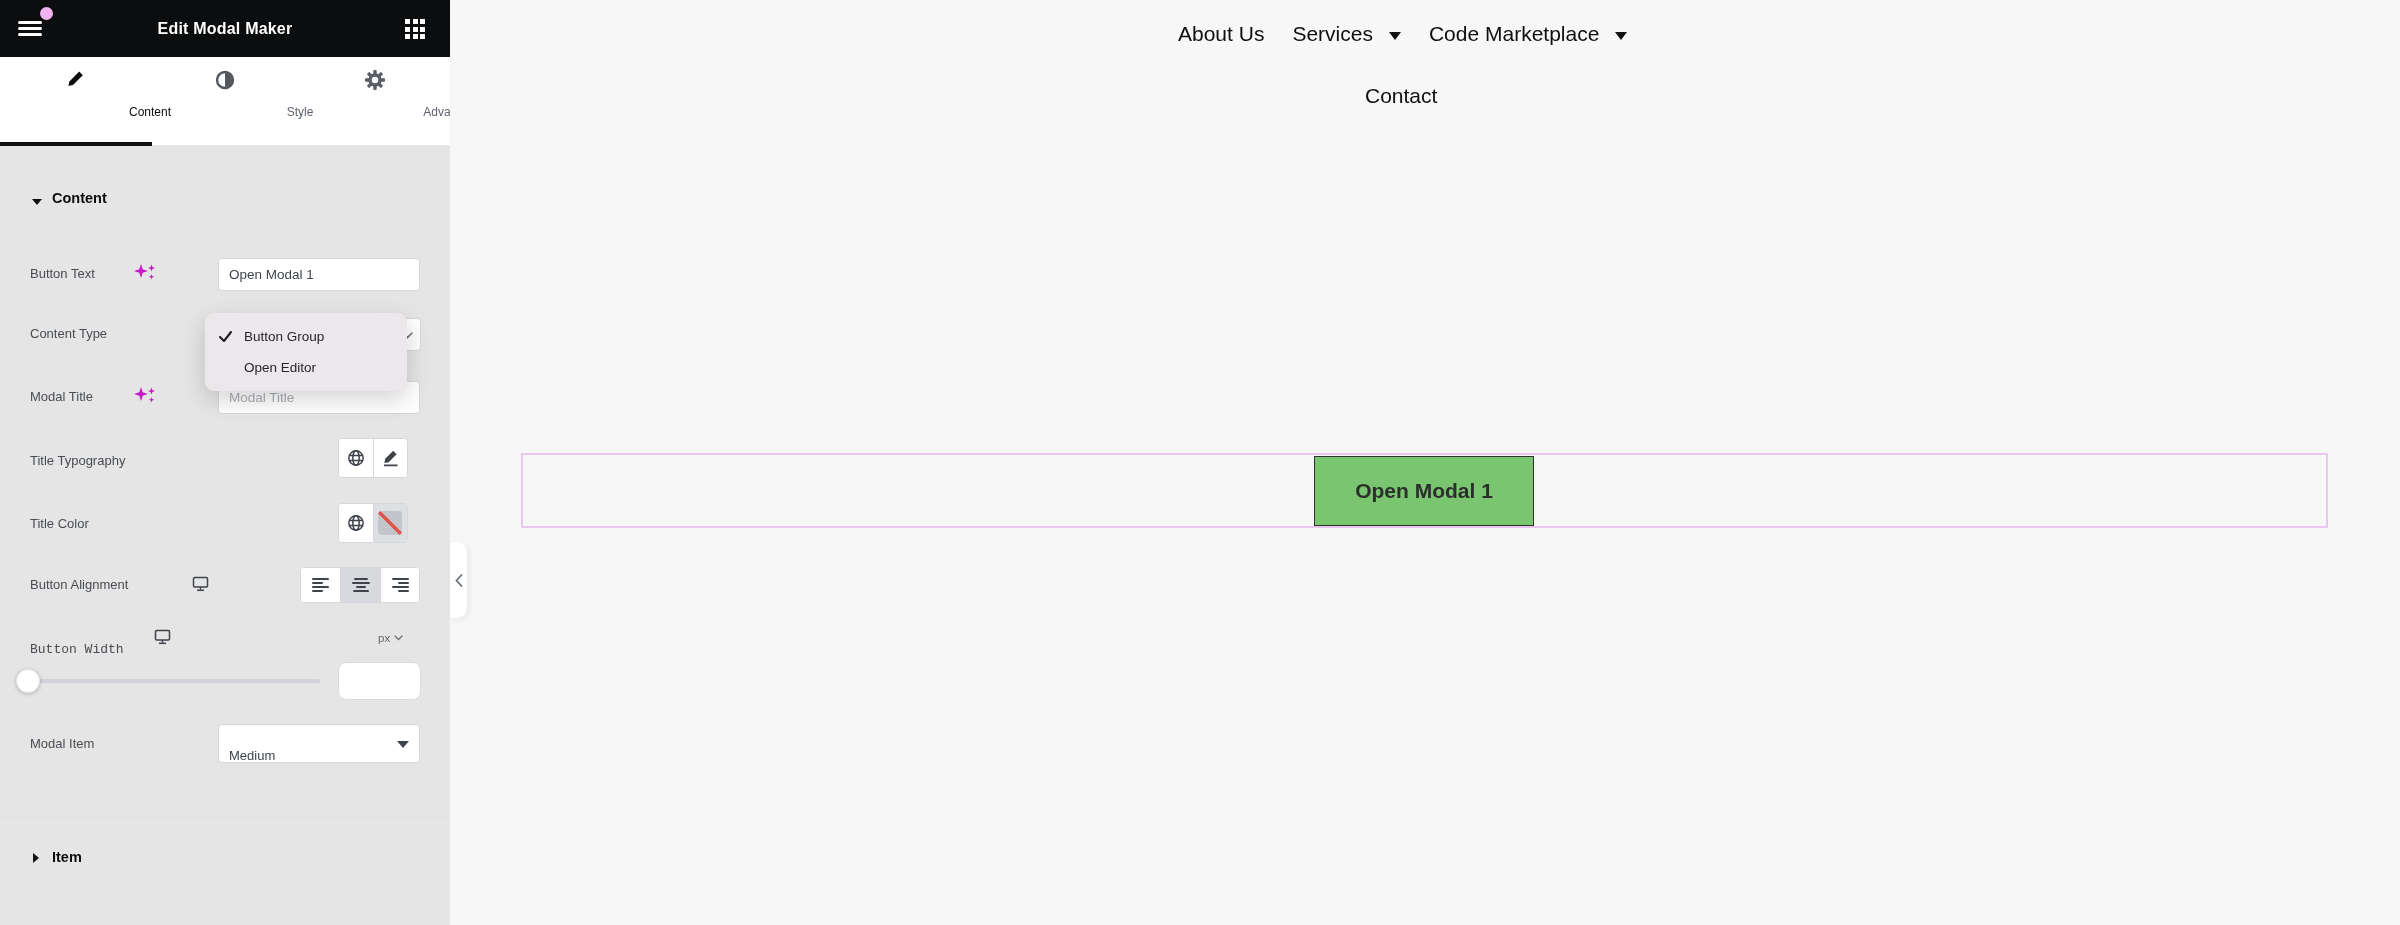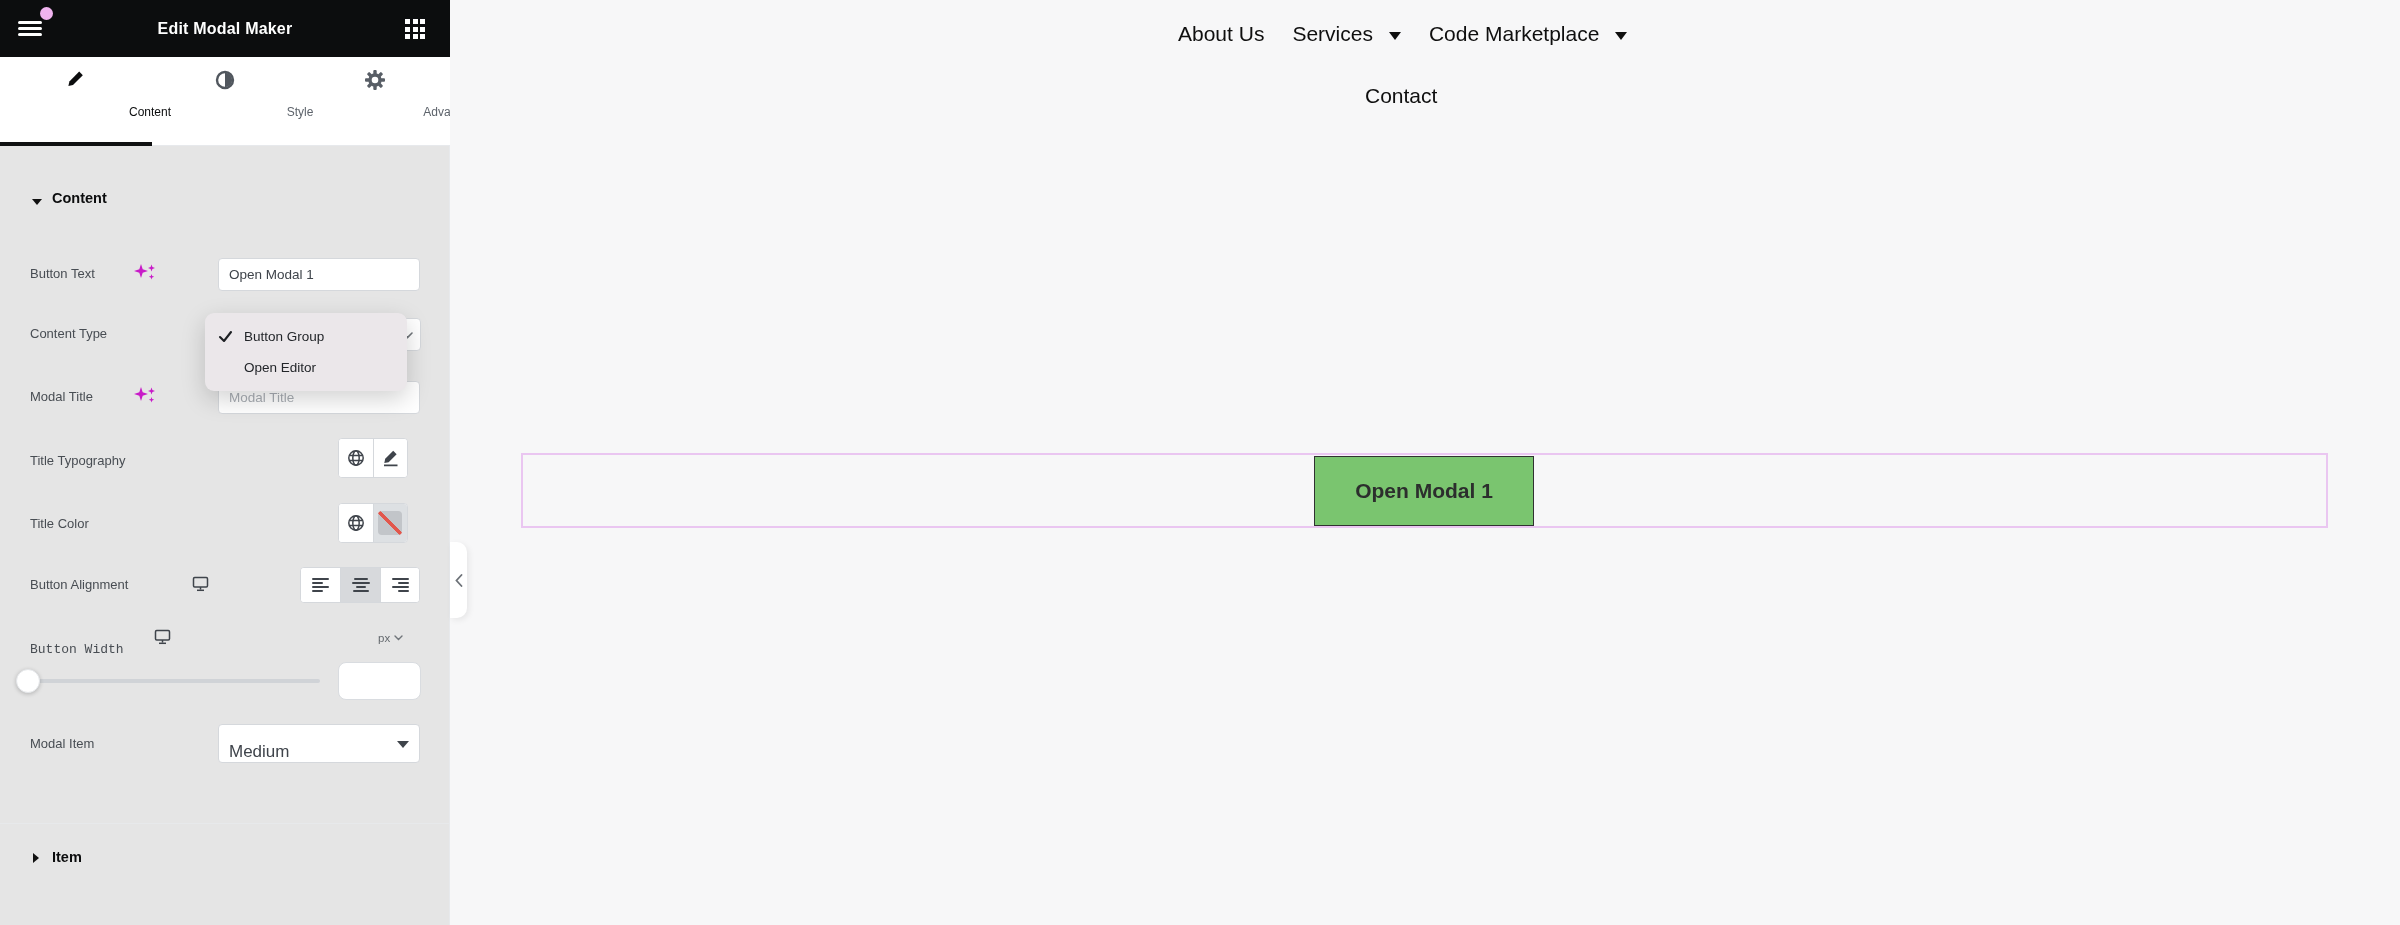--- a/index.html
+++ b/index.html
@@ -99,21 +99,21 @@
   .slider-handle { position:absolute; left:16px; top:669px; width:24px; height:24px; border-radius:50%;
     background:#fff; border:1px solid #e4e6e9; box-shadow:0 1px 4px rgba(0,0,0,.22); cursor:grab; }
   .num-input { position:absolute; left:338px; top:662px; width:83px; height:38px;
     border:1px solid #d9dce0; border-radius:8px; background:#fff; outline:none;
     font-family:"Liberation Sans",sans-serif; font-size:13px; color:#3f444b; padding:0 8px; }
 
   .select-box {
     position:absolute; left:218px; top:724px; width:202px; height:39px;
     border:1px solid #d5d8dc; border-radius:4px; background:#fff; cursor:pointer;
   }
-  .select-box .sel-val { position:absolute; left:10px; top:17px; font-size:17px; color:#3f444b; }
+  .select-box .sel-val { position:absolute; left:10px; top:23px; font-size:13px; color:#3f444b; }
   .select-box .sel-caret { position:absolute; right:10px; top:16px; width:0; height:0;
     border-left:6px solid transparent; border-right:6px solid transparent; border-top:7px solid #3f444b; }
 
   .panel-divider { position:absolute; left:0; top:823px; width:450px; height:1px; background:#e7e9eb; }
 
   
   .preview { position:absolute; left:450px; top:0; width:1950px; height:708px; background:#f7f7f8; }
 
   .collapse-tab {
     position:absolute; left:0; top:542px; width:17px; height:76px;

